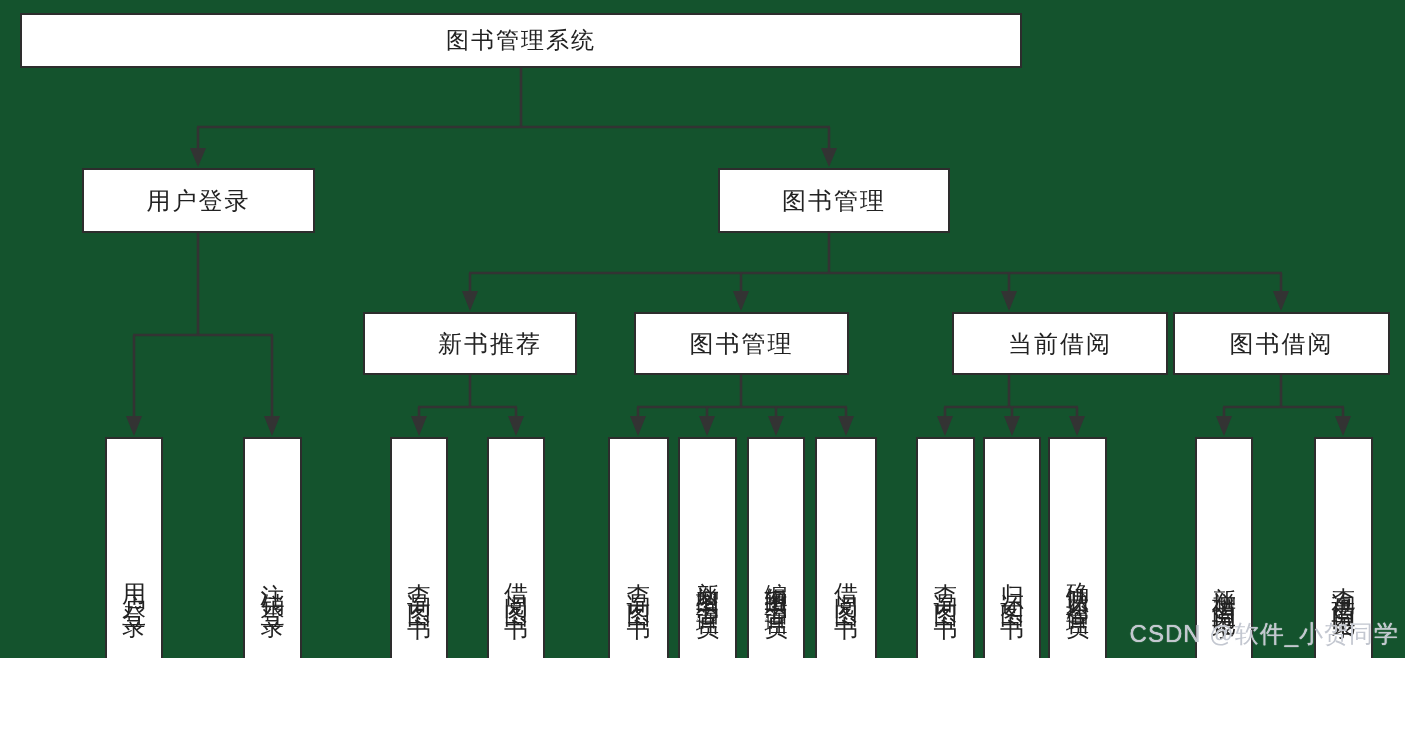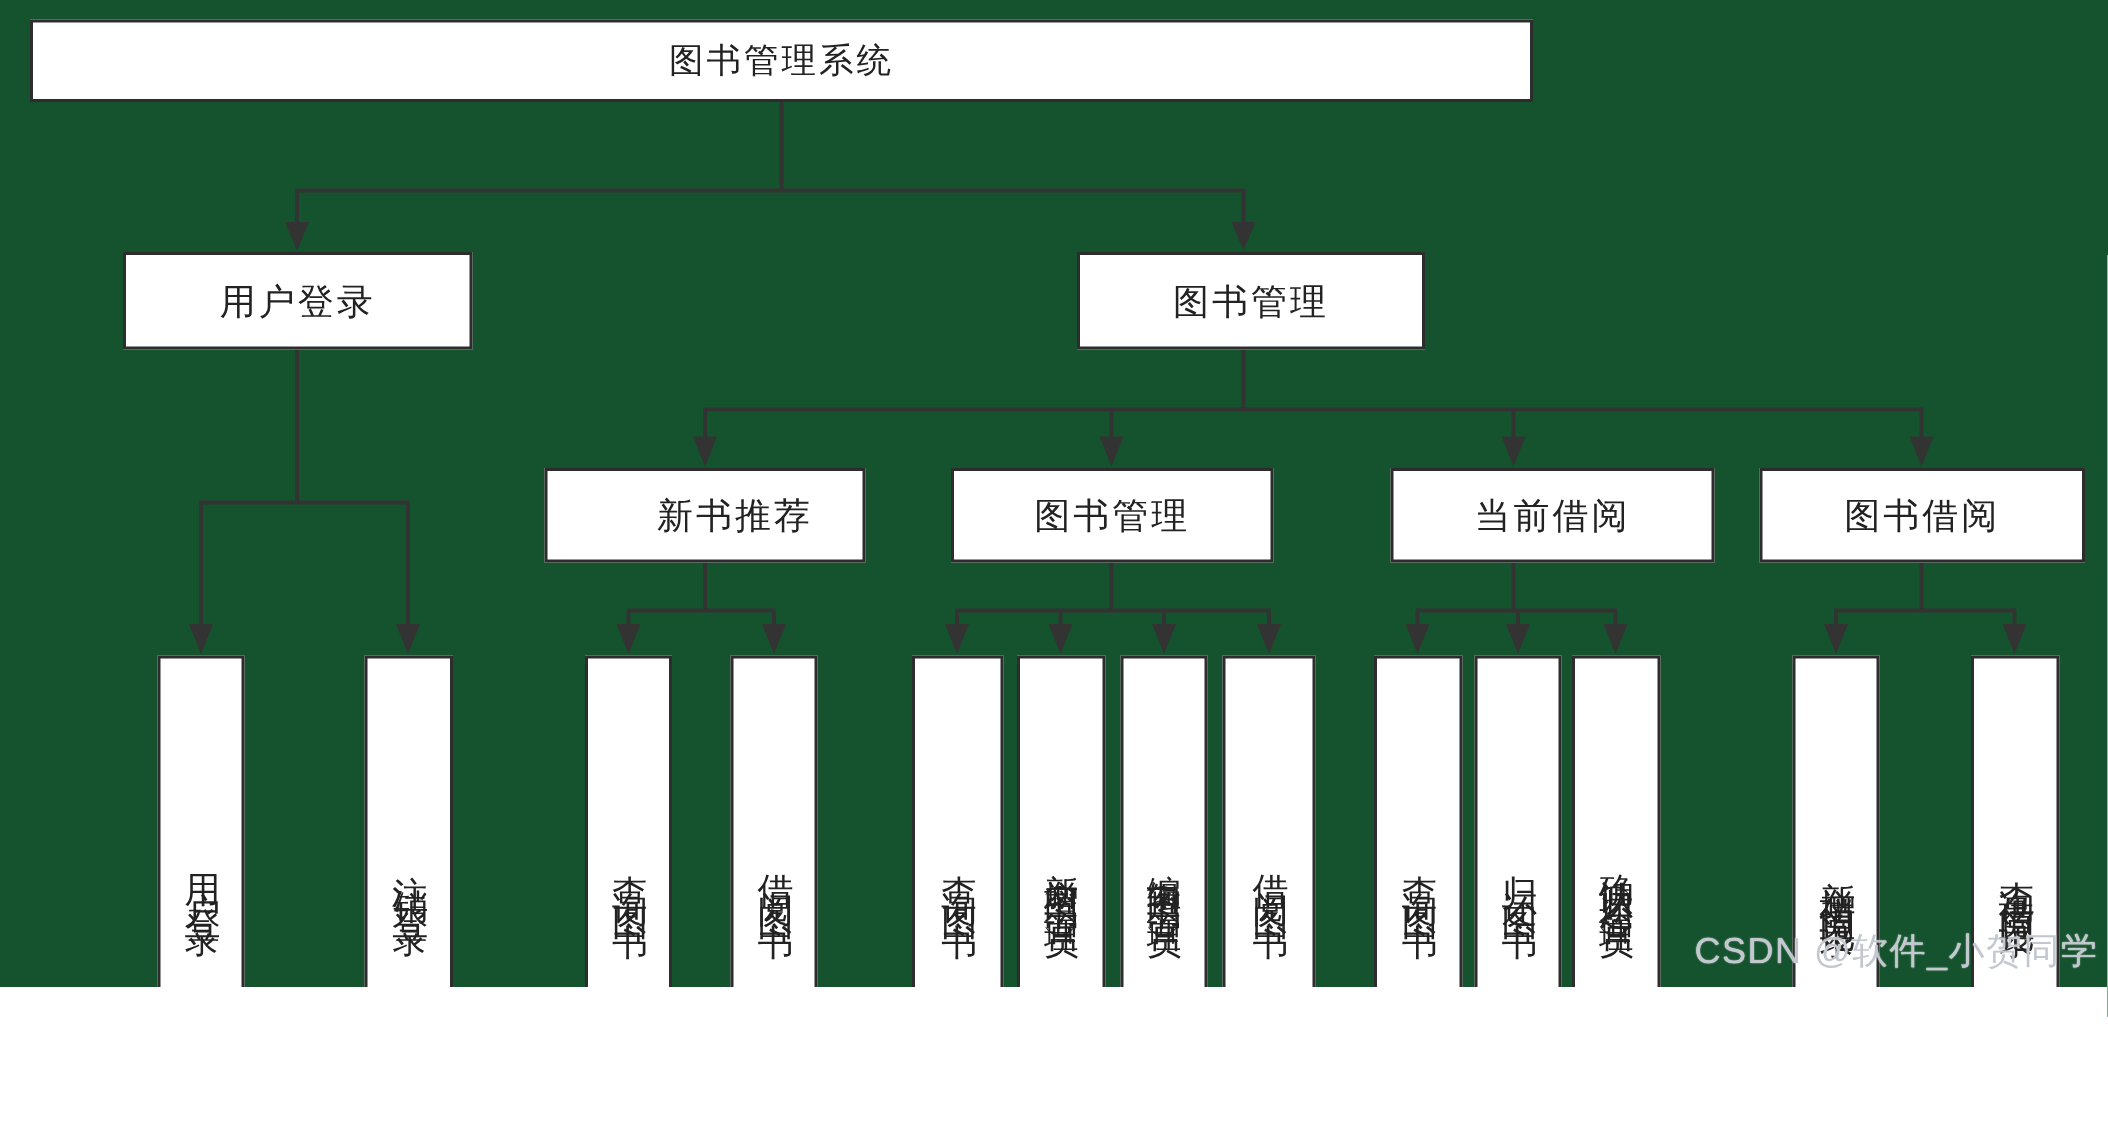--- a/index.html
+++ b/index.html
@@ -164,21 +164,21 @@
   <div class="node" style="left:718px; top:168px; width:232px; height:65px;">
     <span class="hlabel">图书管理</span>
   </div>
 
   <div class="node" style="left:363px; top:312px; width:214px; height:63px;padding-left:40px;">
     <span class="hlabel">新书推荐</span>
   </div>
   <div class="node" style="left:634px; top:312px; width:215px; height:63px;">
     <span class="hlabel">图书管理</span>
   </div>
-  <div class="node" style="left:927px; top:312px; width:216px; height:63px;">
+  <div class="node" style="left:952px; top:312px; width:216px; height:63px;">
     <span class="hlabel">当前借阅</span>
   </div>
   <div class="node" style="left:1173px; top:312px; width:217px; height:63px;">
     <span class="hlabel">图书借阅</span>
   </div>
 
   <div class="node leaf" style="left:105px; width:58px;">
     <span class="vtext len4">用户登录</span>
   </div>
   <div class="node leaf" style="left:243px; width:59px;">

